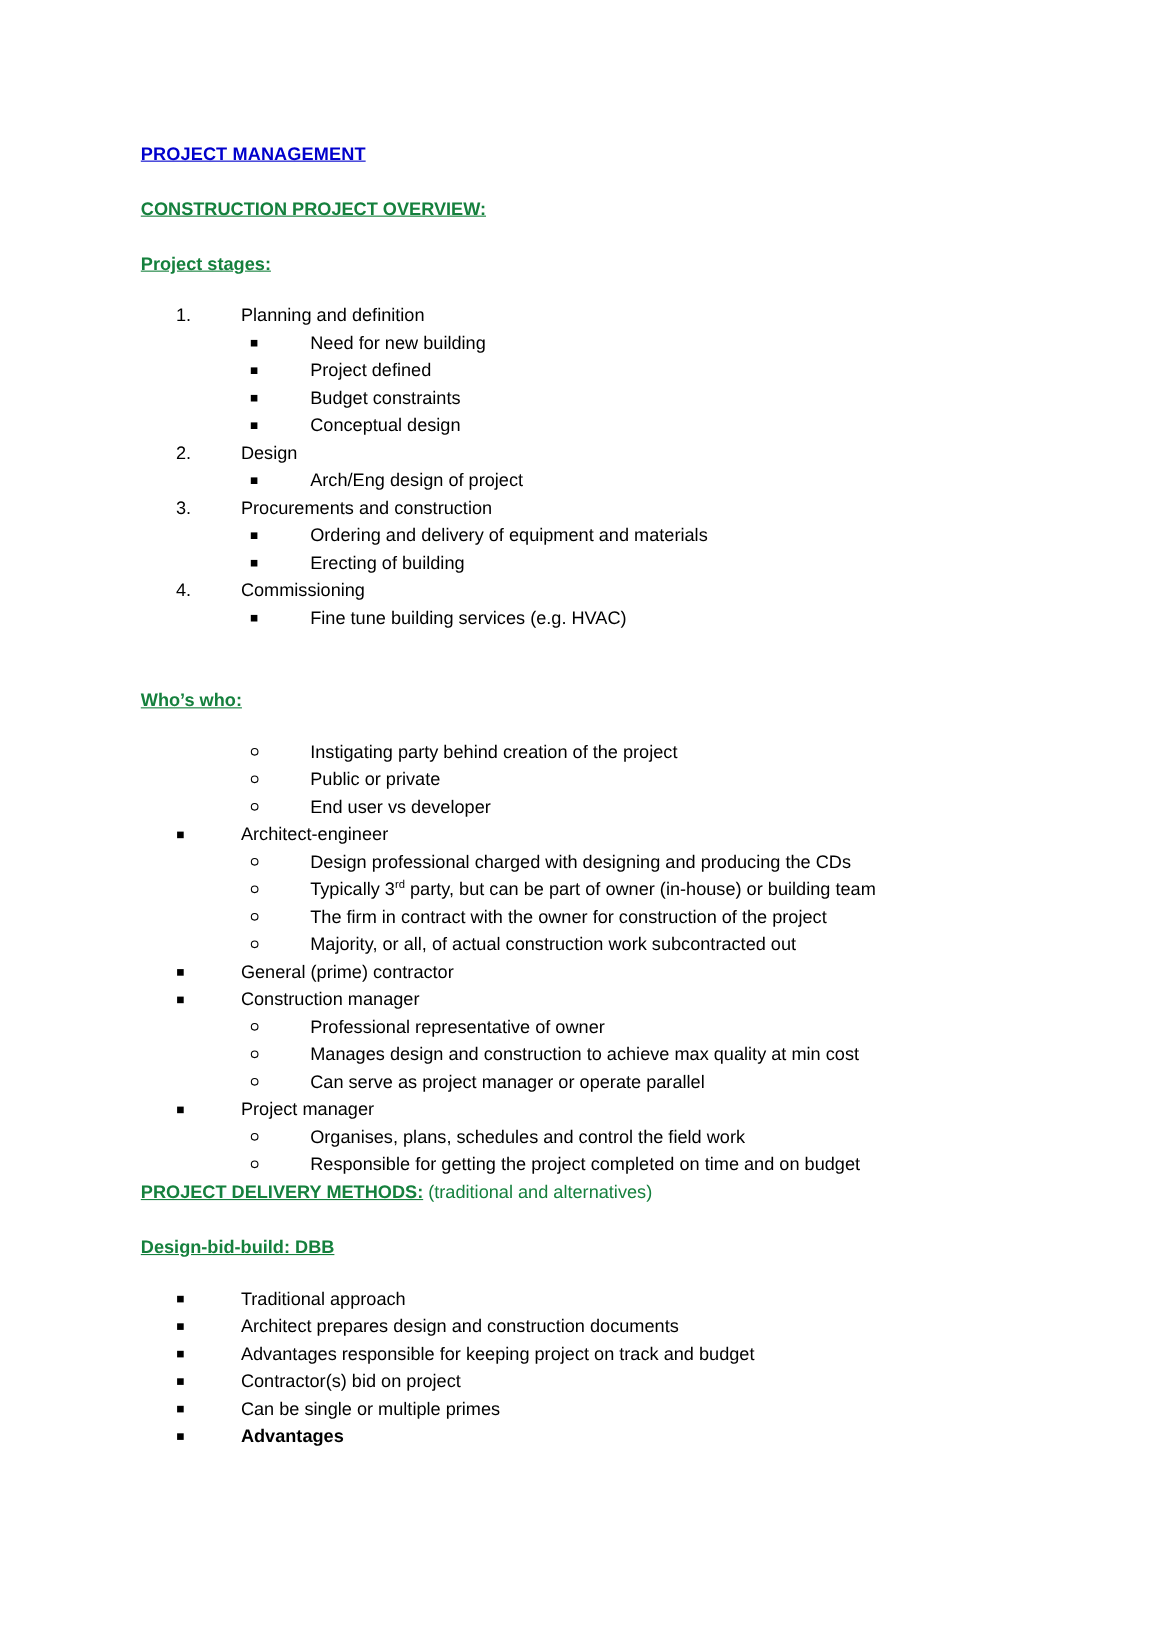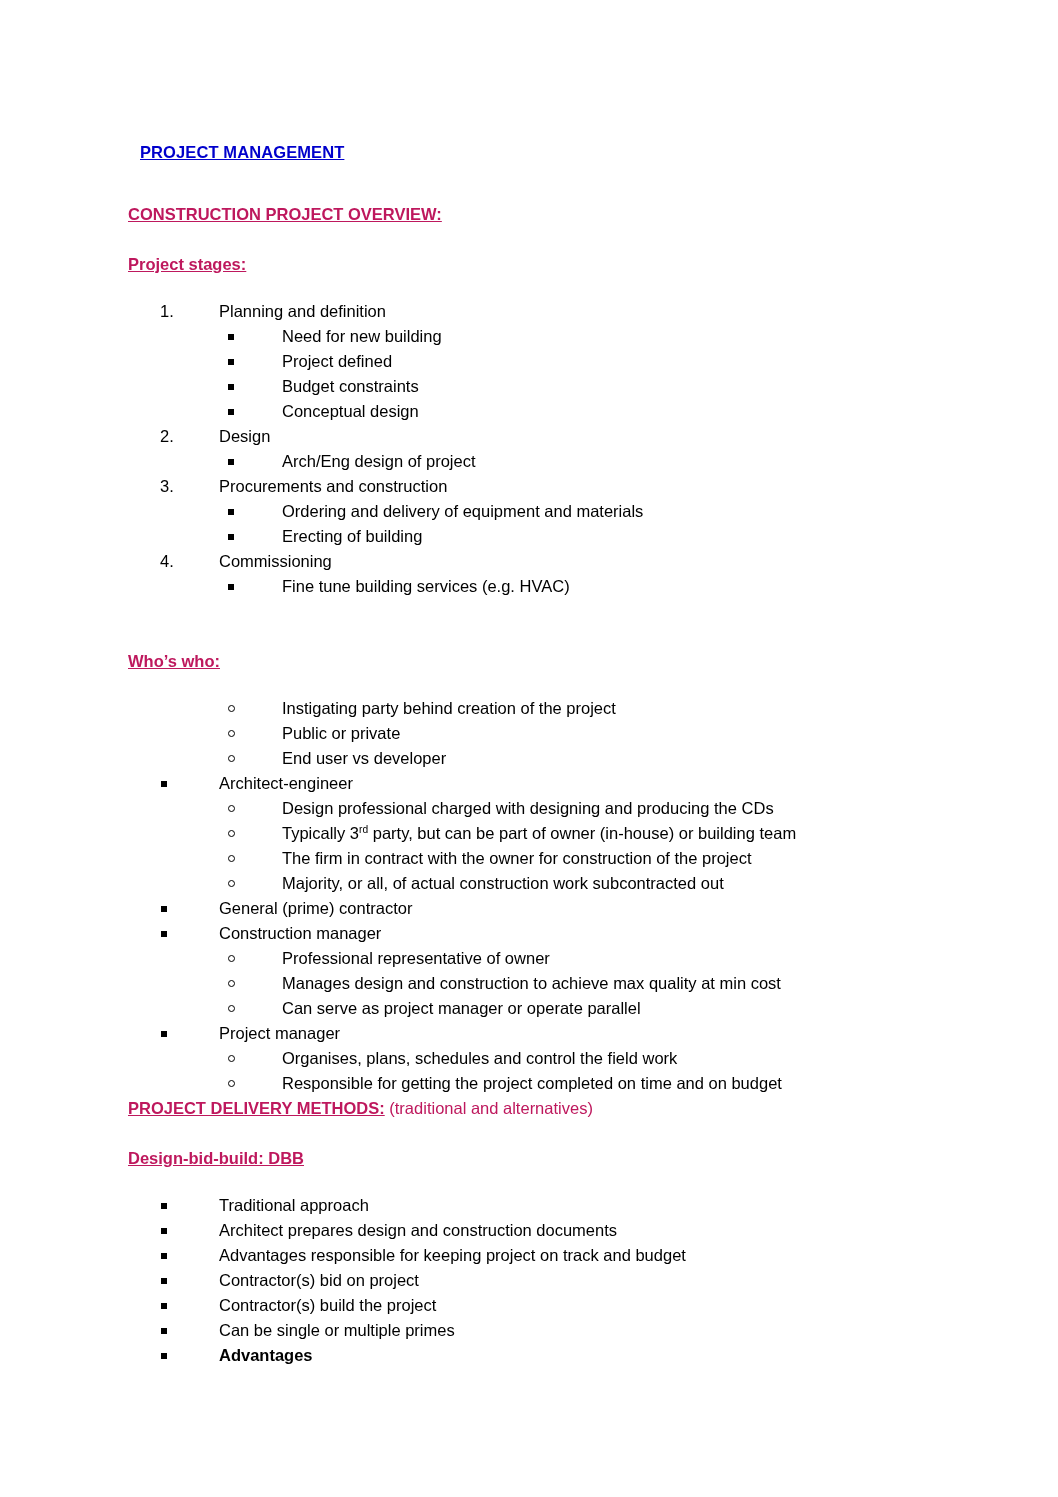--- a/index.html
+++ b/index.html
@@ -27,25 +27,25 @@
     font-size: 16.5px;
     line-height: 25px;
   }
 
   
   .h-link {
     font-weight: bold;
     color: #0000CC;
     text-decoration: underline;
     letter-spacing: 0.1px;
-    margin: 12px;
+    margin: 0;
   }
   .h-bold {
     font-weight: bold;
-    color: #be185d;
+    color: #15803d;
     margin: 0;
   }
   .h-bold .u {
     text-decoration: underline;
   }
   .h-bold .plain {
     font-weight: normal;
     text-decoration: none;
   }
 
@@ -322,24 +322,20 @@
       <div class="row">
         <span class="marker"><span class="sq"></span></span>
         <span class="txt">Advantages responsible for keeping project on track and budget</span>
       </div>
       <div class="row">
         <span class="marker"><span class="sq"></span></span>
         <span class="txt">Contractor(s) bid on project</span>
       </div>
       <div class="row">
         <span class="marker"><span class="sq"></span></span>
-        <span class="txt">Contractor(s) build the project</span>
-      </div>
-      <div class="row">
-        <span class="marker"><span class="sq"></span></span>
         <span class="txt">Can be single or multiple primes</span>
       </div>
       <div class="row">
         <span class="marker"><span class="sq"></span></span>
         <span class="txt bold">Advantages</span>
       </div>
     </div>
 
   </div>
 </div>

